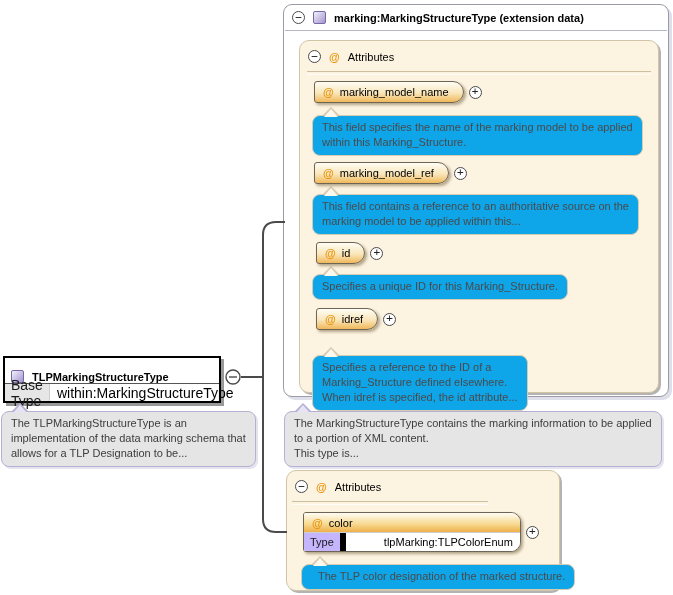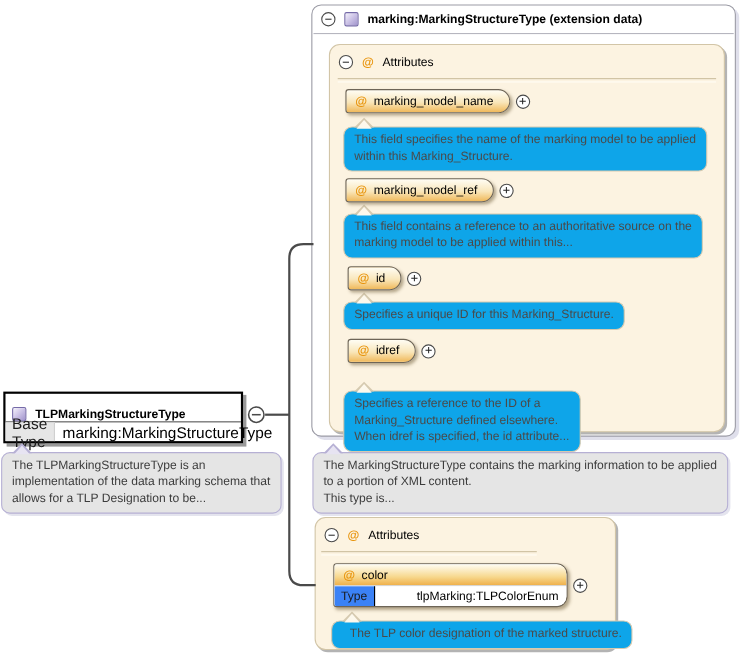--- a/index.html
+++ b/index.html
@@ -38,22 +38,22 @@
         background:linear-gradient(#fffdf4 0%,#f9e6ba 55%,#f0b95a 100%);
         box-shadow:2px 2px 3px rgba(90,70,30,.45);}
 
   
   .colorbox{display:inline-block;border:1px solid #6e6557;border-radius:3px 10px 10px 3px;
             overflow:hidden;background:#fff;box-shadow:2px 2px 3px rgba(90,70,30,.45);}
   .colorbox .r1{display:flex;align-items:center;gap:6px;height:19px;padding:0 10px 0 8px;
                 background:linear-gradient(#fffdf4 0%,#f7d88e 60%,#efb04a 100%);
                 border-bottom:1px solid #cfcfcf;}
   .colorbox .r2{display:flex;align-items:center;height:18px;background:#fff;}
-  .colorbox .tcell{background:#3b82f6;align-self:stretch;display:flex;align-items:center;
-                   padding:0 6px;margin-right:2px;border-right:1px solid #000000;color:#1a1a1a;}
+  .colorbox .tcell{background:#c4b5fd;align-self:stretch;display:flex;align-items:center;
+                   padding:0 6px;margin-right:2px;border-right:6px solid #000000;color:#1a1a1a;}
   .colorbox .tval{padding:0 7px 0 5px;margin-left:31px;}
 
   
   .note{position:absolute;box-sizing:border-box;background:#0ea5e9;border:1px solid #d6cab0;
         border-radius:8px;padding:4px 9px 5px 9px;white-space:pre;line-height:15px;color:#4a4a4a;z-index:2;}
   .note::before{content:"";position:absolute;top:-9px;left:9px;width:0;height:0;
                 border-left:9px solid transparent;border-right:9px solid transparent;
                 border-bottom:9px solid #d6cab0;}
   .note::after{content:"";position:absolute;top:-7px;left:11px;width:0;height:0;
                border-left:7px solid transparent;border-right:7px solid transparent;
@@ -91,21 +91,21 @@
     </g>
   </svg>
 
   <div class="typebox">
     <div class="trow1">
       <span class="sq"></span>
       <span class="ttl">TLPMarkingStructureType</span>
     </div>
     <div class="trow2">
       <span class="btcell">Base Type</span>
-      <span class="btval">marking:MarkingStructureType</span>
+      <span class="btval">within:MarkingStructureType</span>
     </div>
   </div>
 
   <div class="note lav" style="left:1px;top:411px;">The TLPMarkingStructureType is an
 implementation of the data marking schema that
 allows for a TLP Designation to be...</div>
 
   <div class="panel" style="left:283px;top:4px;width:386px;height:393px;">
     <div class="panel-header">
       <span class="circle">−</span>

